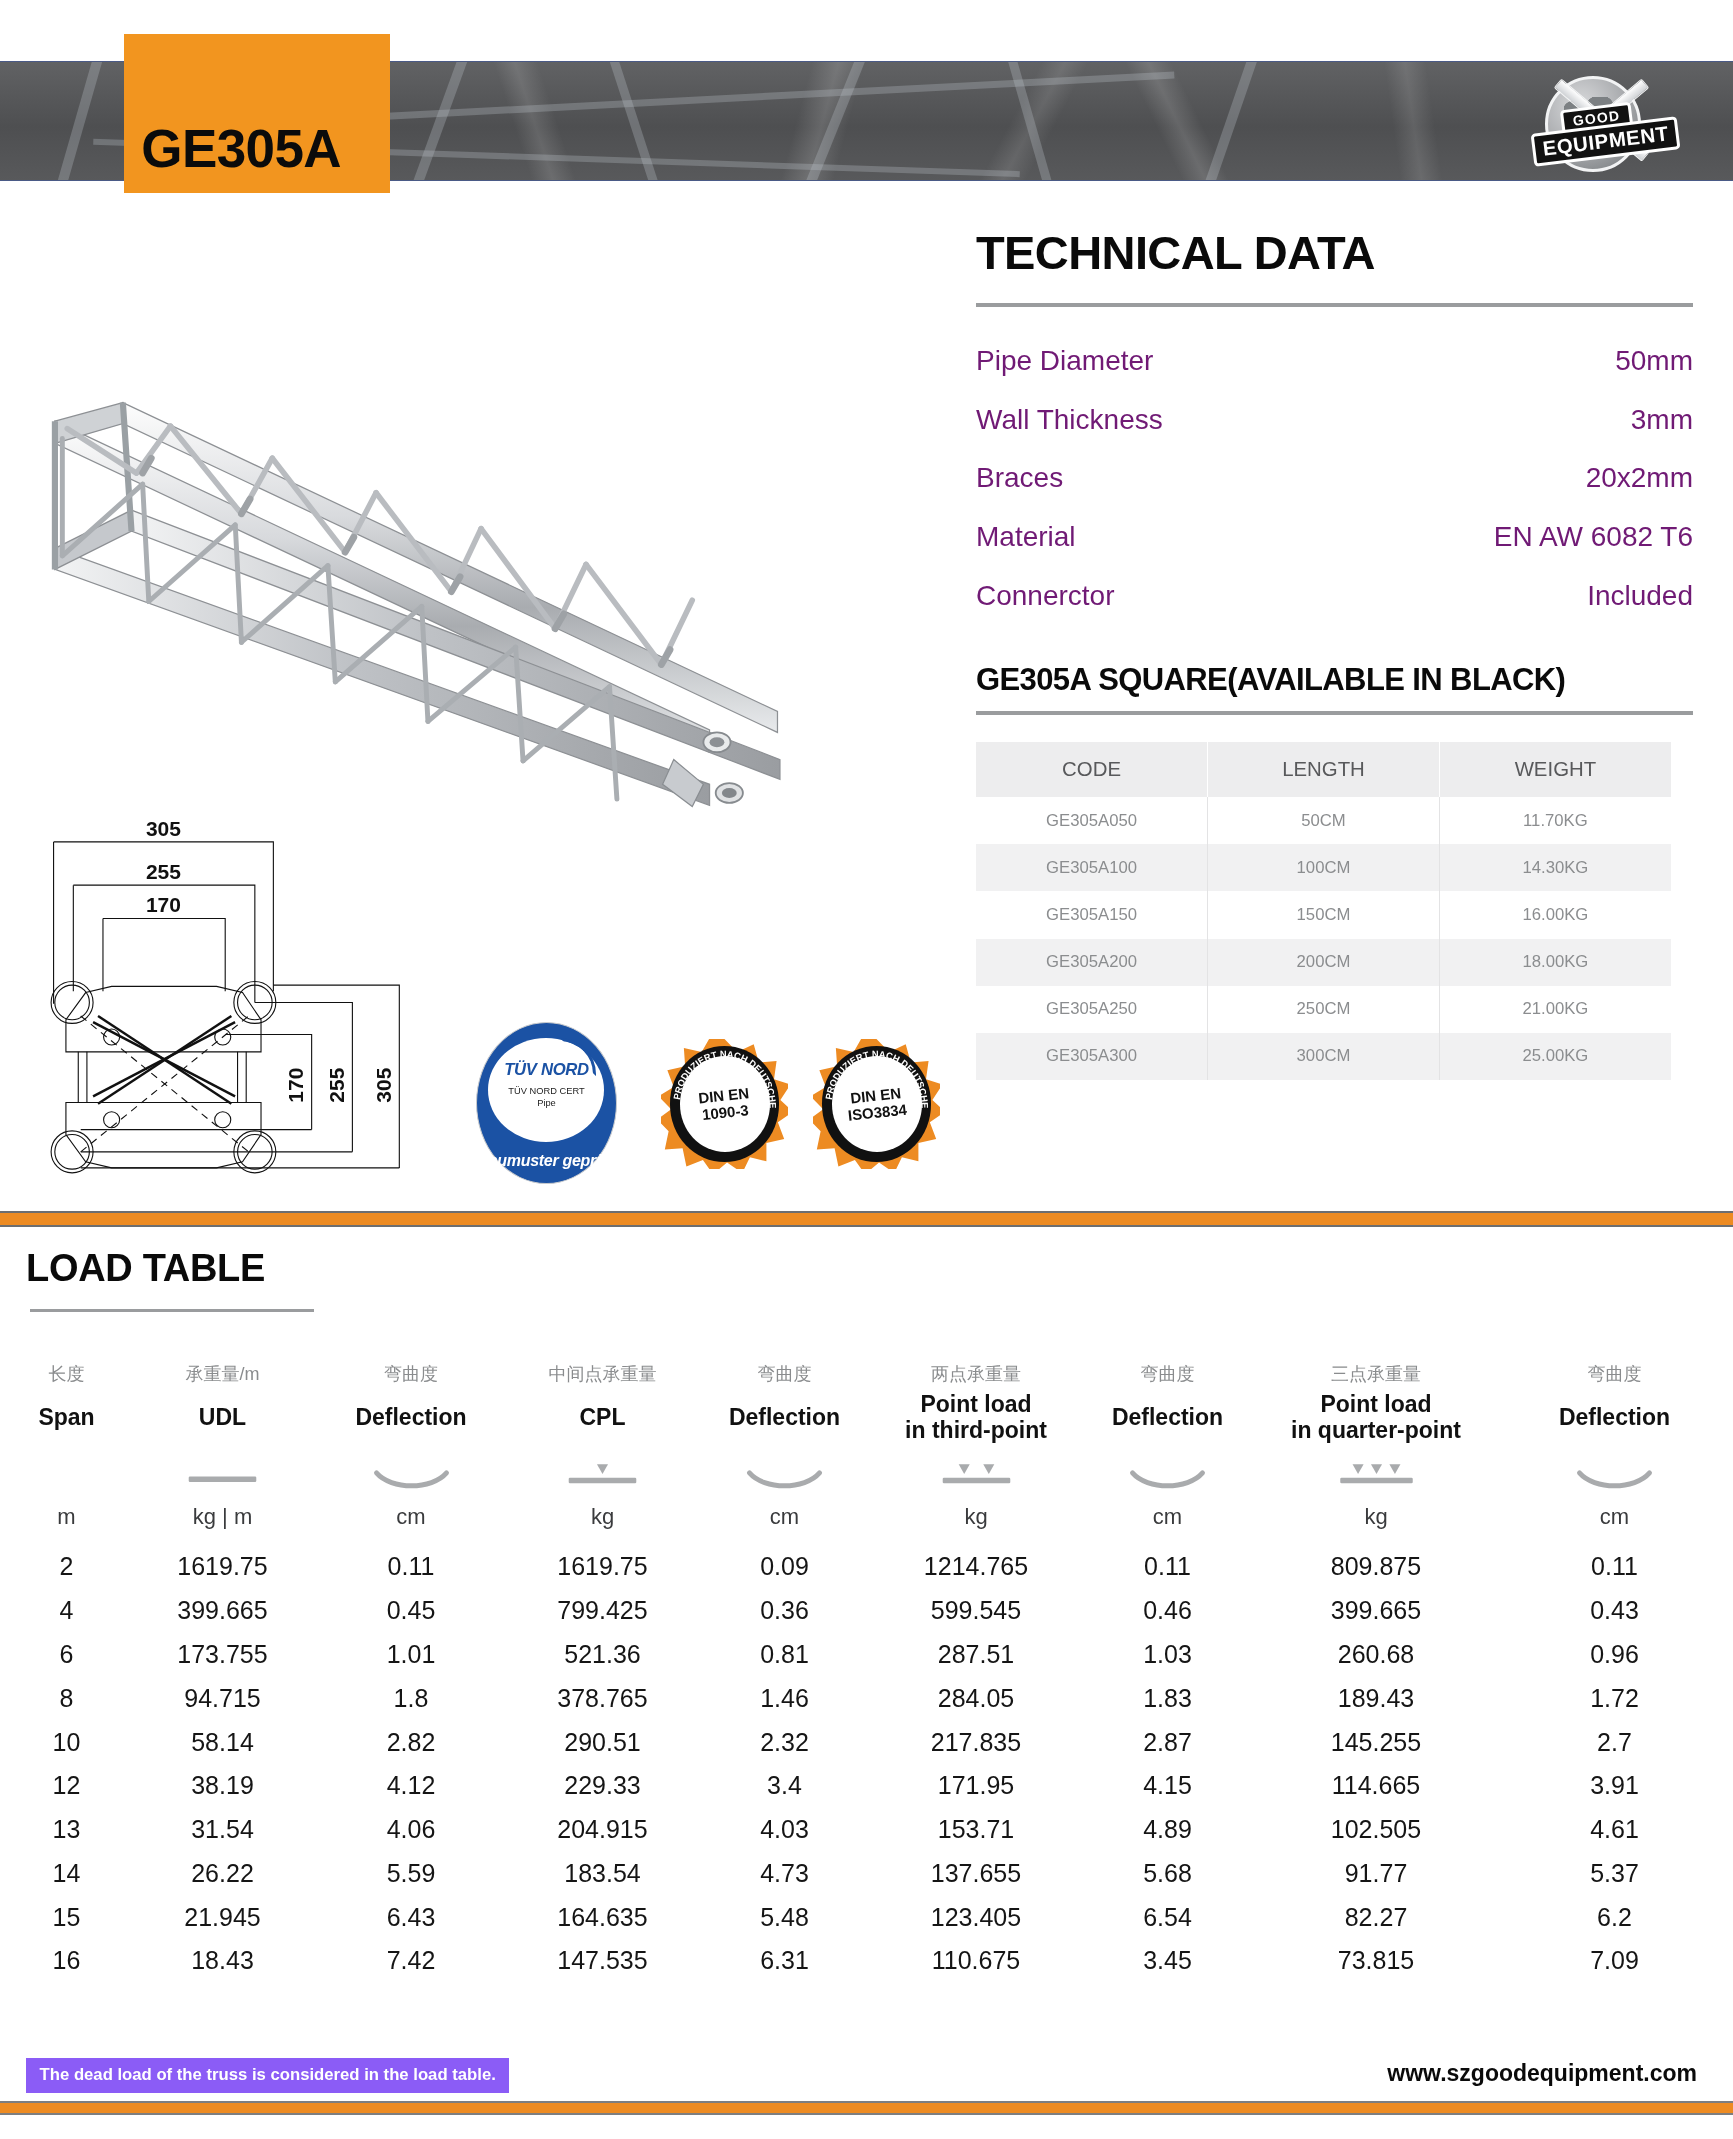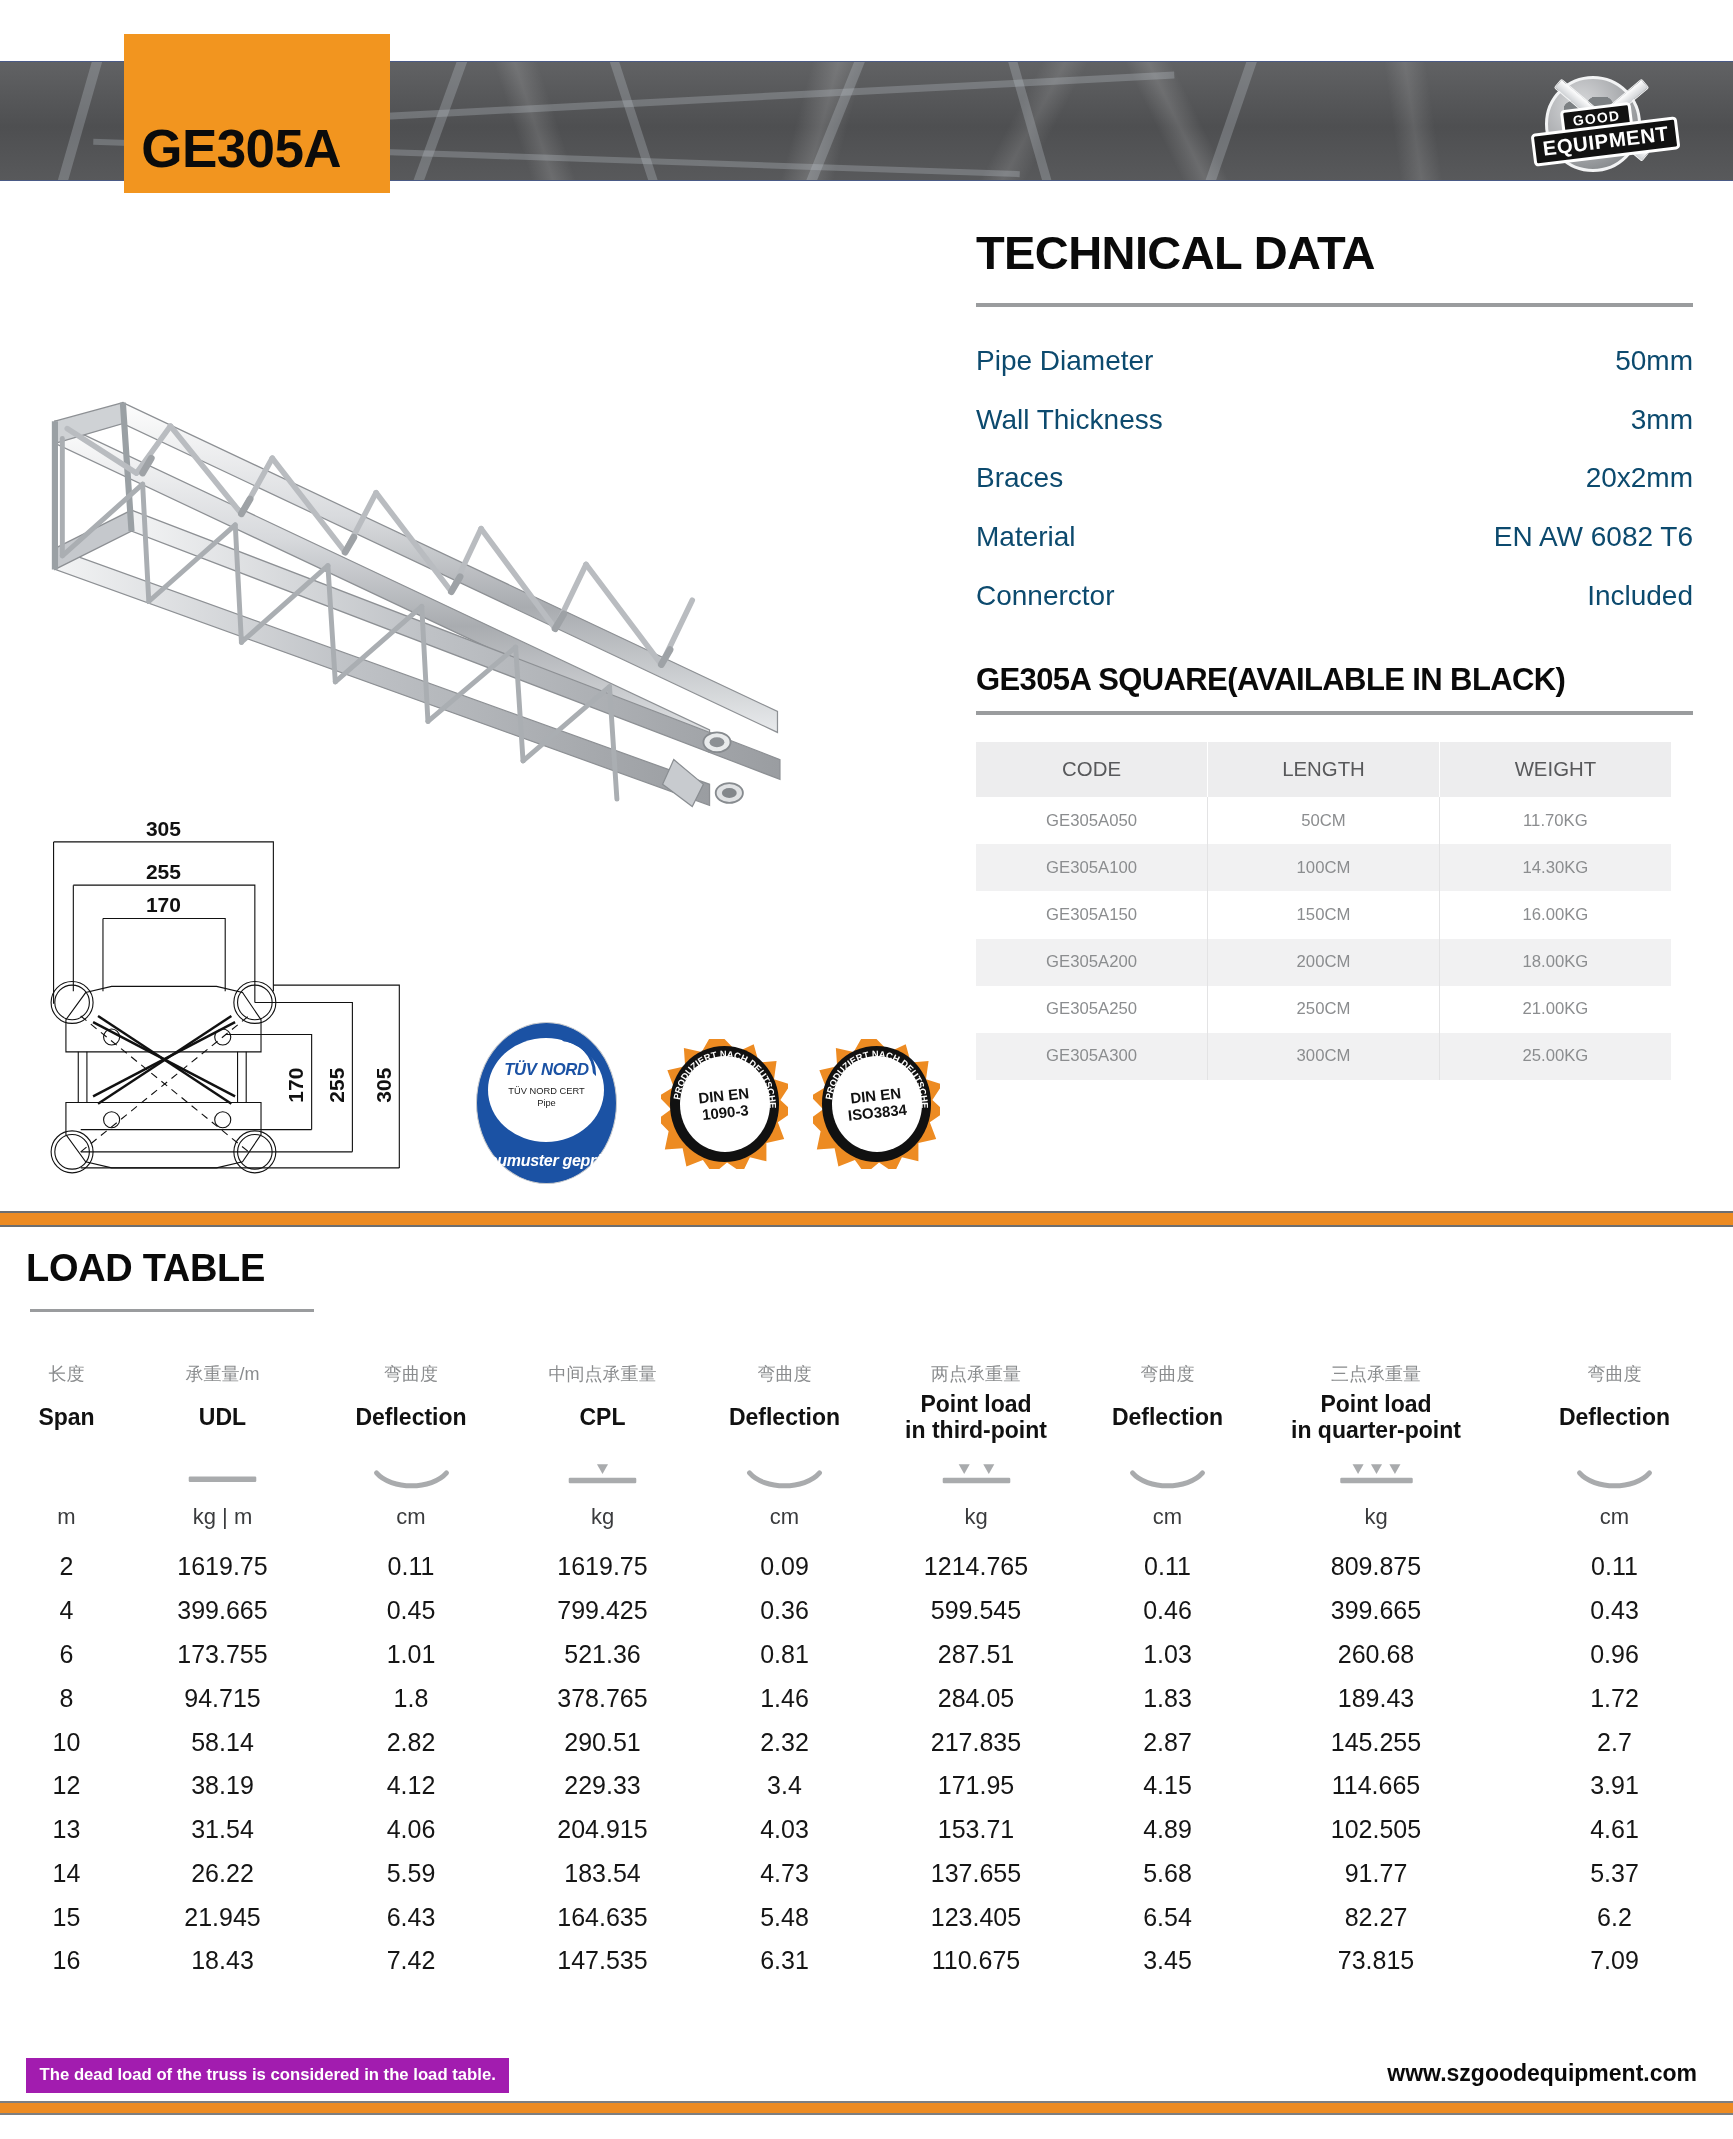--- a/index.html
+++ b/index.html
@@ -142,21 +142,21 @@
   }
 
   
   .right-col{ position:absolute; left:976px; top:229px; width:717px; }
   .tech-title{
     font-size:47px; font-weight:bold; color:#0a0a0a; letter-spacing:-0.6px; line-height:1;
   }
   .rule{ height:3.7px; background:#9a9c9e; margin:27px 0 25px 0; }
   .spec-row{
     display:flex; justify-content:space-between; align-items:baseline;
-    font-size:28px; color:#0c4a6e; padding:13.6px 0 13px 0;
+    font-size:28px; color:#701a75; padding:13.6px 0 13px 0;
   }
   .spec-row .k{ font-weight:400; }
   .spec-row .v{ font-weight:400; }
 
   .sub-title{
     margin-top:37px; font-size:31px; font-weight:bold; color:#0a0a0a;
     letter-spacing:-0.6px; white-space:nowrap;
   }
   .rule2{ height:3.7px; background:#9a9c9e; margin:13.6px 0 27px 0; }
 
@@ -217,21 +217,21 @@
     font-size:22px; color:#3a3b3d; font-weight:400; padding:8.7px 0 15px 0;
     white-space:nowrap;
   }
   .load-table td{
     text-align:center; font-size:25px; color:#151515; padding:7.4px 0; white-space:nowrap;
   }
 
   
   .note{
     position:absolute; left:26px; top:2058px;
-    background:#a21caf; color:#fff; font-size:16.7px; font-weight:bold;
+    background:#8b5cf6; color:#fff; font-size:16.7px; font-weight:bold;
     padding:7.4px 13.6px 8px 13.6px; white-space:nowrap;
   }
   .site{
     position:absolute; right:37px; top:2060px;
     font-size:23px; font-weight:bold; color:#0a0a0a; white-space:nowrap;
   }
   .footer-bar{
     position:absolute; left:0; top:2101px; width:1734px; height:13.6px;
     background:#ED8B22; border-top:2.5px solid #7d7e80; border-bottom:2.5px solid #7d7e80;
   }

